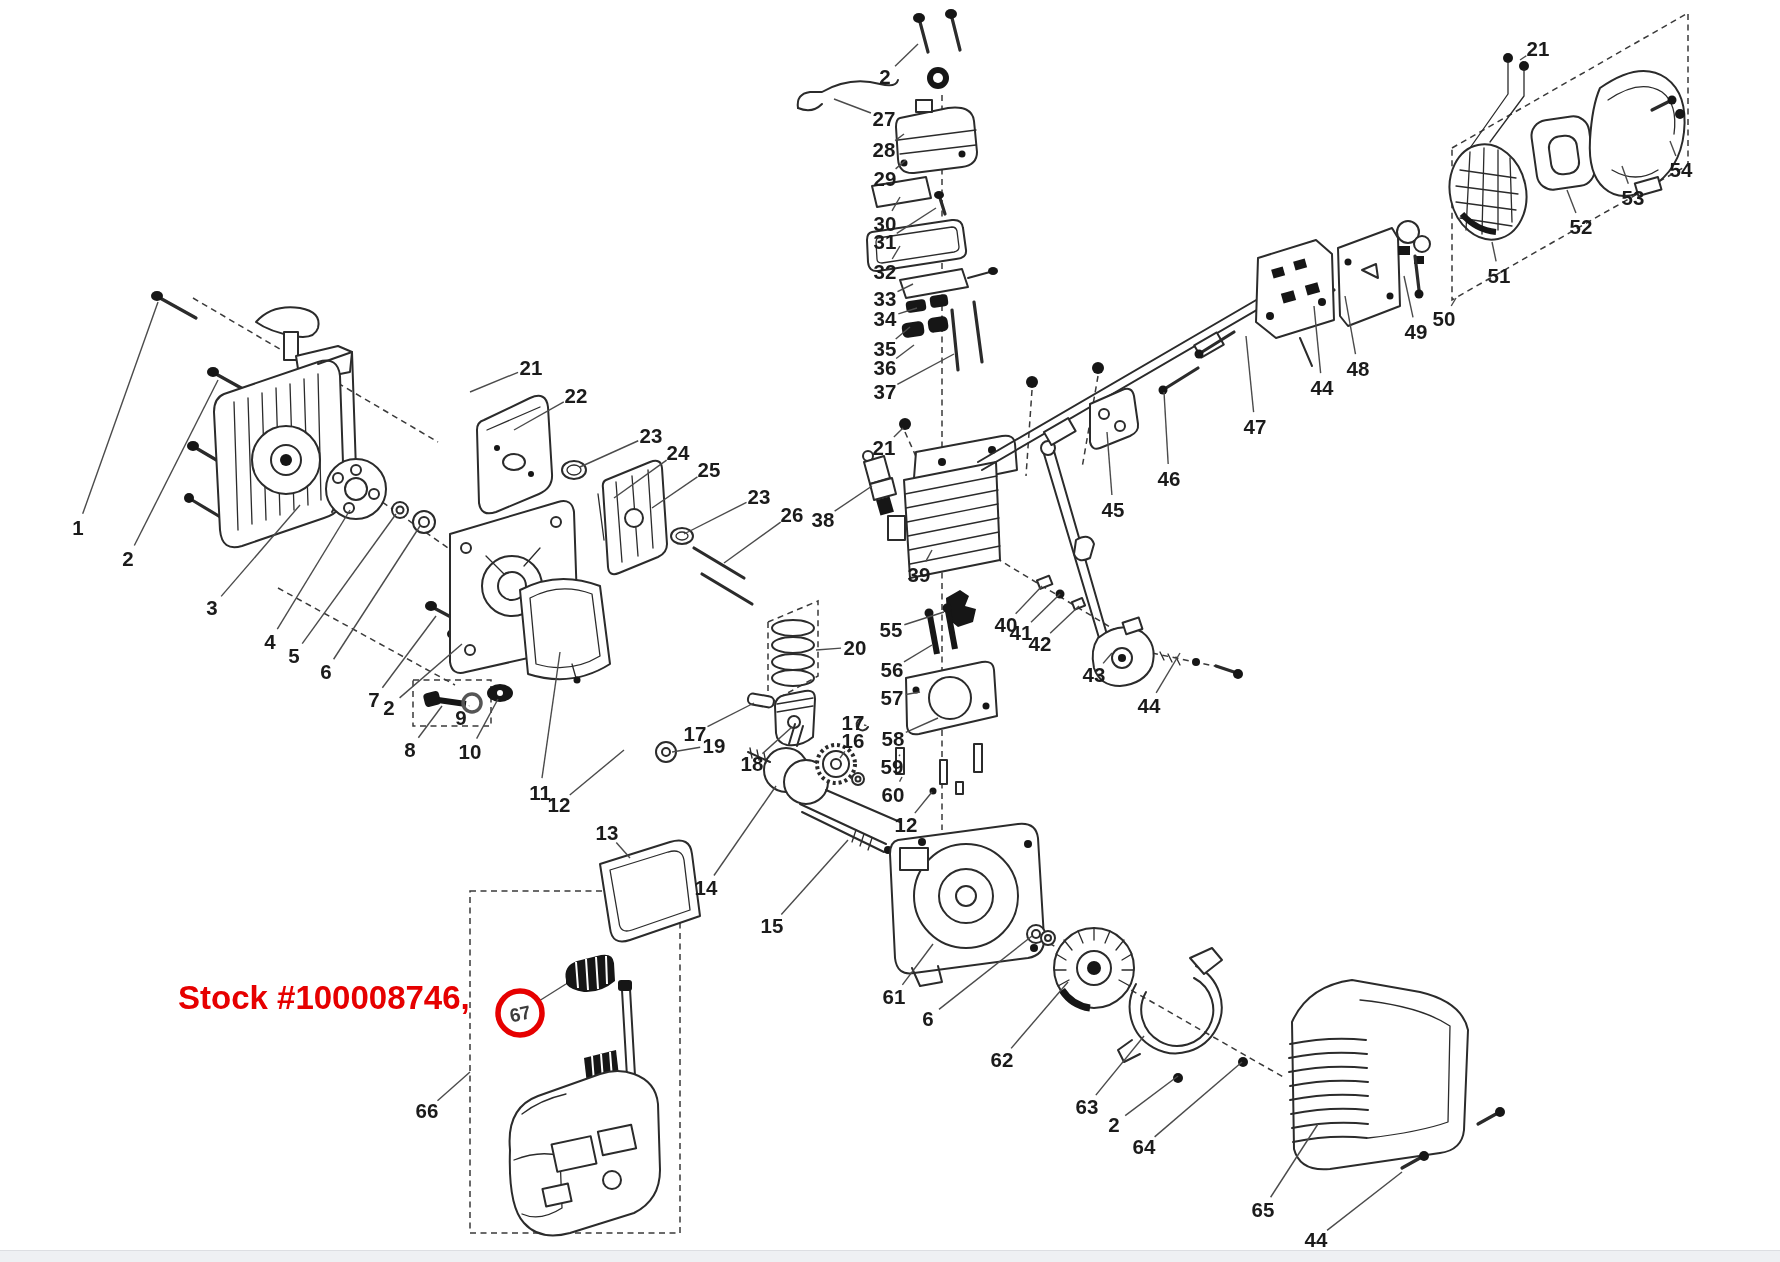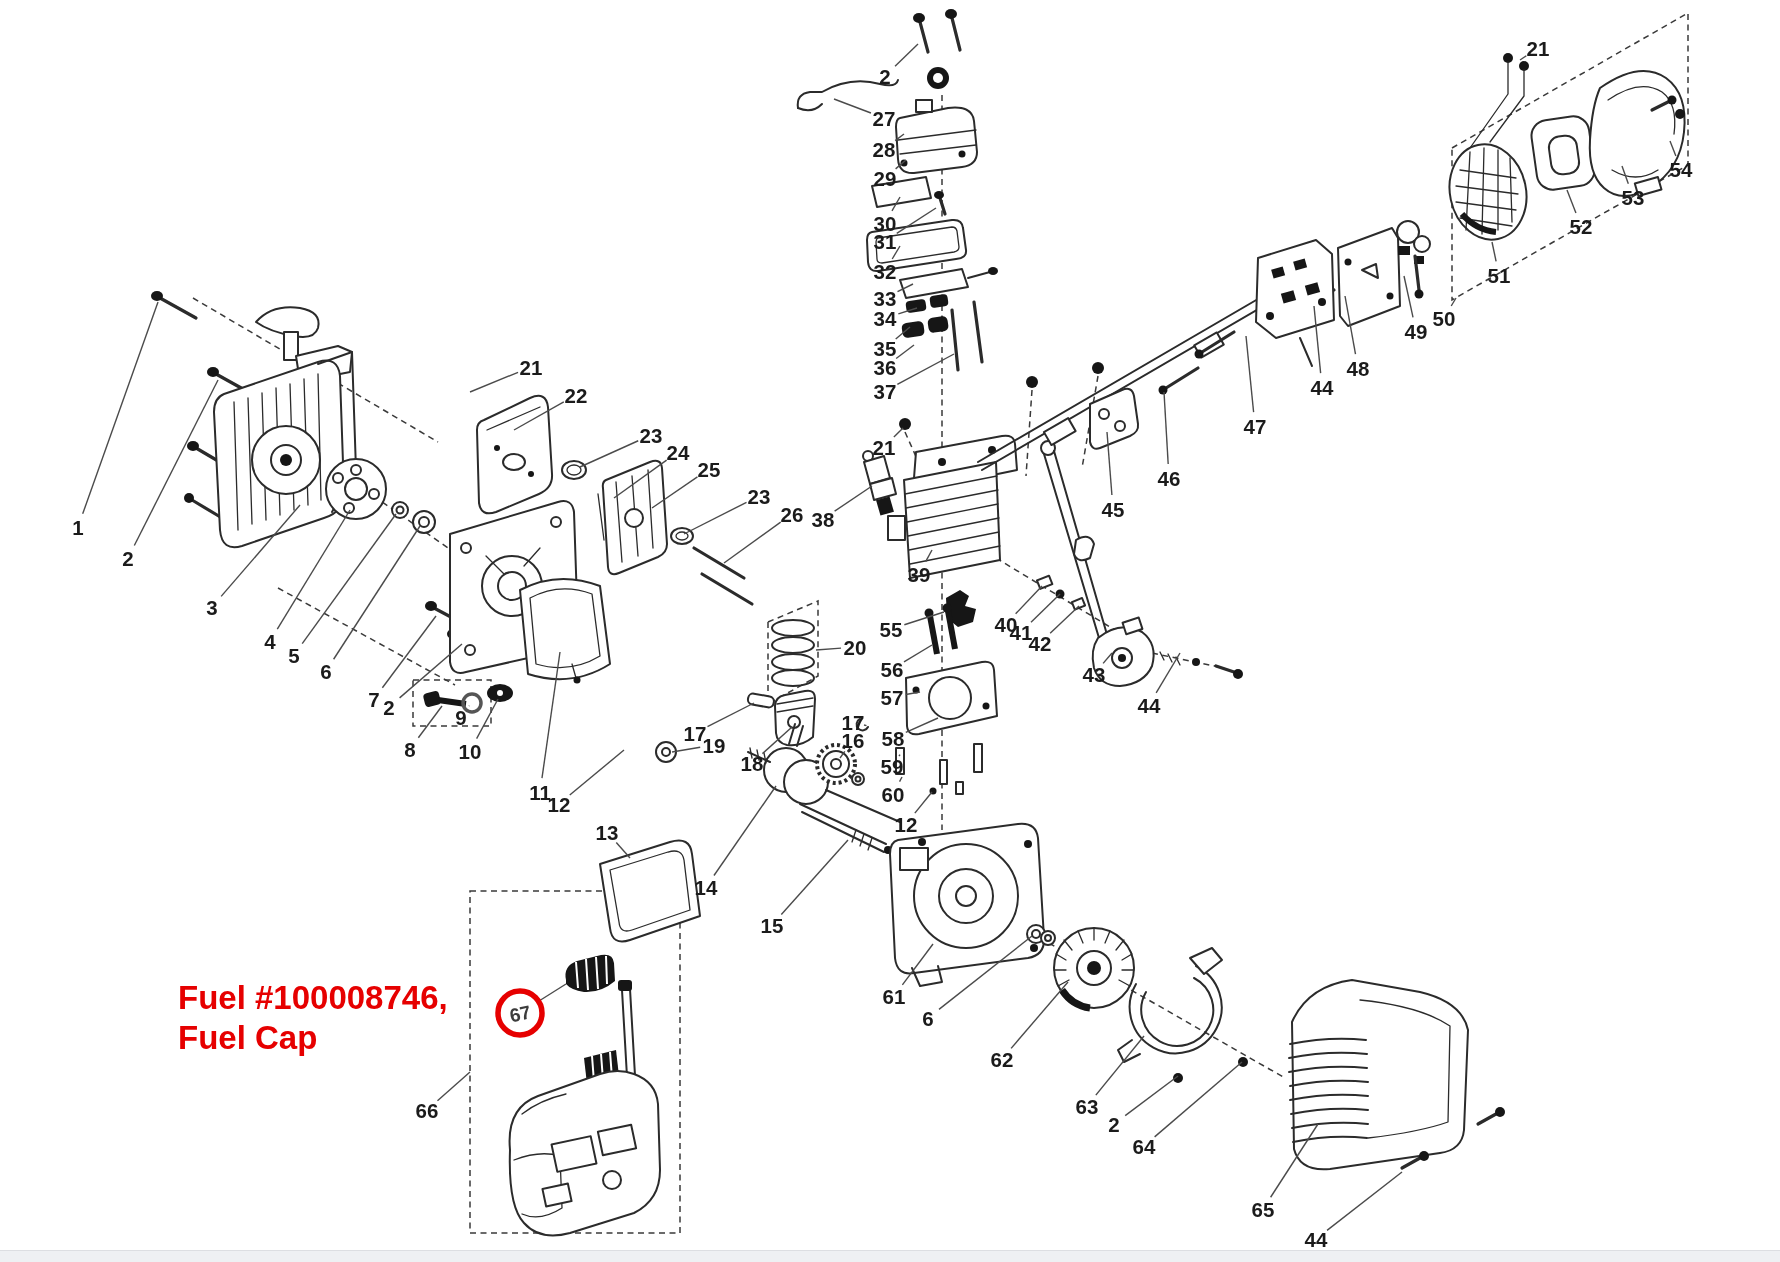--- a/index.html
+++ b/index.html
@@ -606,17 +606,16 @@
       <text x="427" y="1110" class="num" text-anchor="middle" dominant-baseline="central">66</text>
     </g>
   <g id="highlight-layer">
       <line x1="538.6103632571044" y1="1001.2673796857385" x2="566" y2="984" class="leader"></line>
       <circle cx="520" cy="1013" r="22" fill="none" stroke="#e60000" stroke-width="5.5"></circle>
       <text x="520" y="1014" class="hnum" text-anchor="middle" dominant-baseline="central" transform="rotate(-12 520 1013)">67</text>
     </g>
 </svg>
 
 <div id="annotation">
-  <div>Fuel #100008746,</div>
-  <div>Fuel Cap</div>
+  <div>Stock #100008746,</div>
 </div>
 
 <div id="footerbar"></div>
 
 </body></html>

